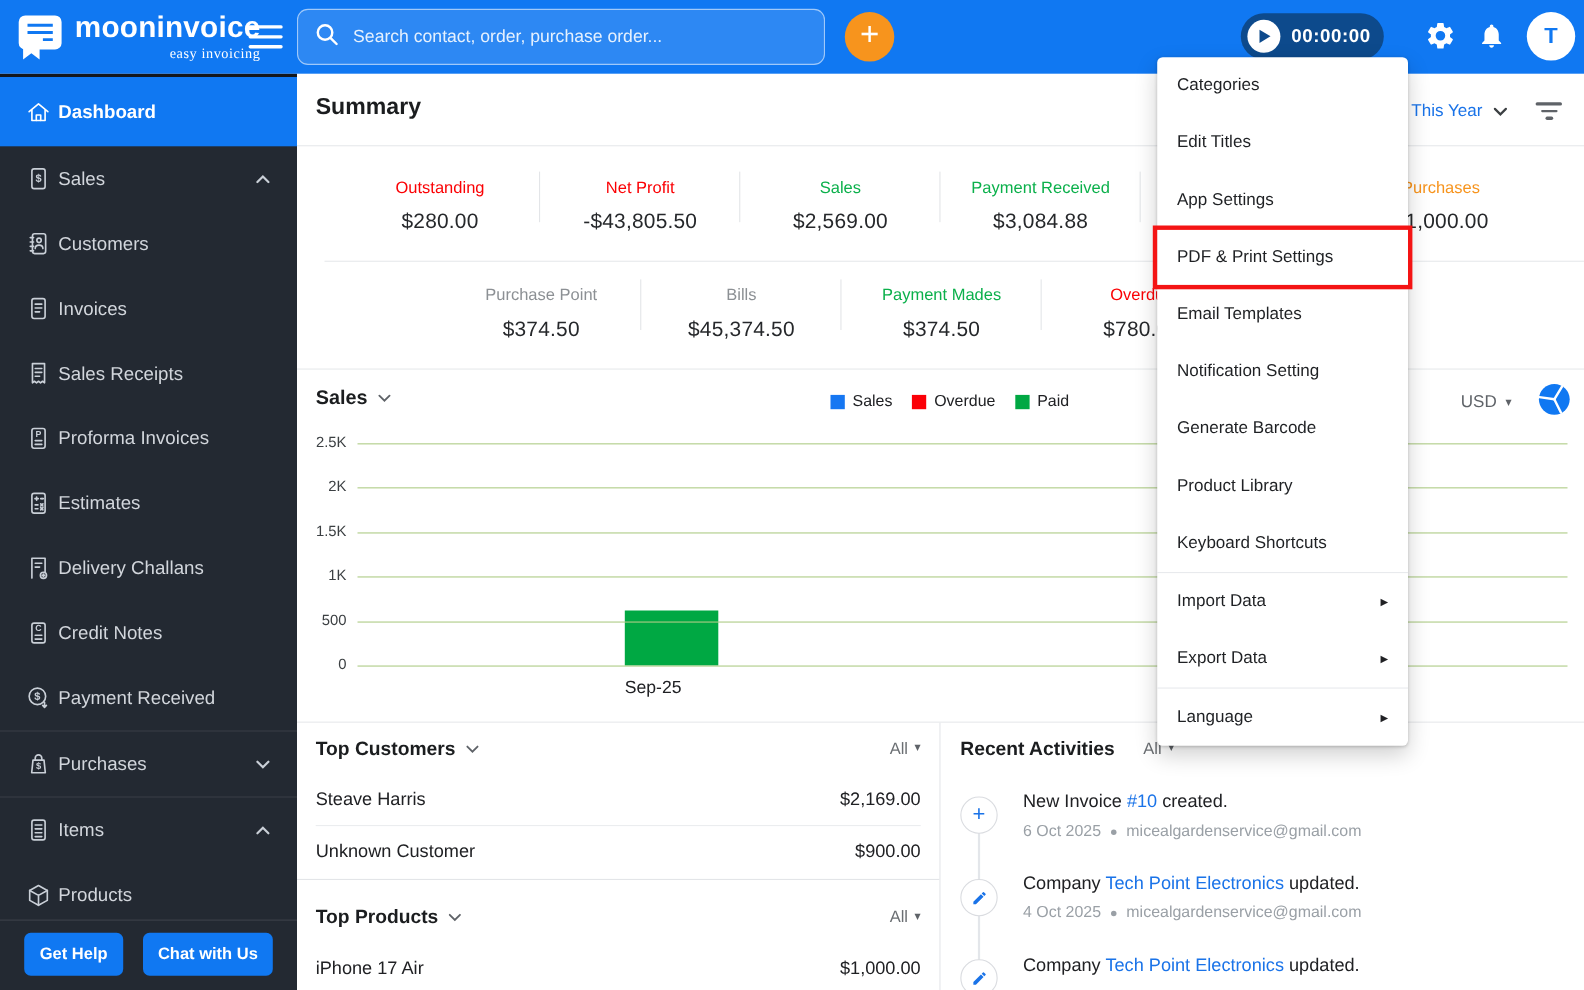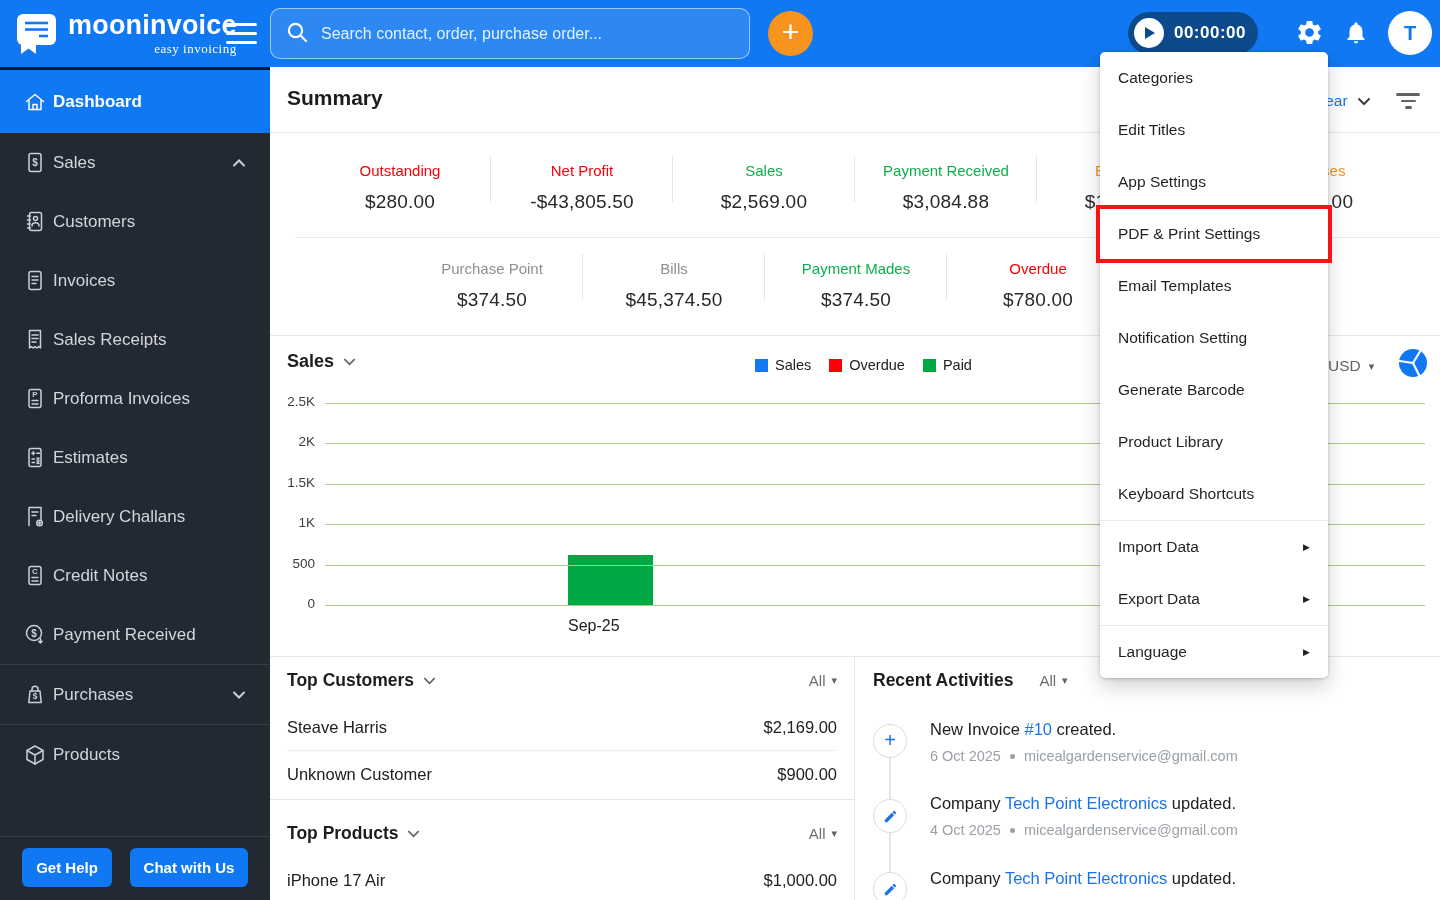--- a/index.html
+++ b/index.html
@@ -89,21 +89,21 @@
   .ra-head { display:flex; align-items:center; gap:26px; height:47px; }
   .act-line { position:absolute; left:34px; top:84px; width:2px; height:148px; background:#E3E6EA; }
   .act-circle { position:absolute; left:18px; width:34px; height:34px; border-radius:50%; background:#fff; border:1px solid #DADCE0; display:flex; align-items:center; justify-content:center; }
   .plus-g { color:#1A73E8; font-size:20px; line-height:1; margin-top:-2px; }
   .act { position:absolute; left:75px; }
   .act .line1 { font-size:16.5px; color:#202124; }
   .act .link { color:#1A73E8; cursor:pointer; }
   .act .meta { margin-top:9px; font-size:14.5px; color:#9AA0A6; display:flex; align-items:center; gap:9px; }
   .dot { width:5px; height:5px; border-radius:50%; background:#9AA0A6; }
   
-  .menu { position:absolute; left:1100px; top:52px; width:228px; background:#fff; border-radius:5px; box-shadow:0 1px 3px rgba(0,0,0,.2), 0 8px 20px rgba(0,0,0,.19); z-index:60; }
+  .menu { position:absolute; left:1052px; top:52px; width:228px; background:#fff; border-radius:5px; box-shadow:0 1px 3px rgba(0,0,0,.2), 0 8px 20px rgba(0,0,0,.19); z-index:60; }
   .menu-item { height:52px; display:flex; align-items:center; justify-content:space-between; padding:0 18px; font-size:15.5px; color:#1F2124; cursor:pointer; }
   .menu-div { border-top:1px solid #E8EAED; }
   .submenu-arrow { font-size:9px; color:#202124; }
   .red-box { position:absolute; left:-4px; right:-4px; top:153px; height:58px; border:4px solid #F41414; pointer-events:none; z-index:2; }
 </style>
 </head>
 <body>
 
 <div class="topbar">
   <div class="logo">
@@ -249,20 +249,30 @@
         <path d="M8 9h10l1.2 11.5H6.8L8 9z"></path>
         <path d="M10 9V7.3a3 3 0 0 1 6 0V9"></path>
         <text x="13" y="17" font-size="8.5" text-anchor="middle">$</text>
       </svg>
     <span>Purchases</span>
     <svg class="chev" width="14" height="8" viewBox="0 0 14 8" fill="none" stroke="#C9CFD7" stroke-width="2" stroke-linecap="round">
         <polyline points="2,1.5 7,6.5 12,1.5"></polyline>
       </svg>
   </div>
   <div class="side-div"></div>
+  <div class="side-item">
+    <svg class="sico" viewBox="0 0 26 26">
+        <rect x="7" y="3.5" width="12" height="18" rx="2"></rect>
+        <path d="M10 8h6M10 11.5h6M10 15h6M10 18.5h6"></path>
+      </svg>
+    <span>Items</span>
+    <svg class="chev" width="14" height="8" viewBox="0 0 14 8" fill="none" stroke="#C9CFD7" stroke-width="2" stroke-linecap="round">
+        <polyline points="2,6.5 7,1.5 12,6.5"></polyline>
+      </svg>
+  </div>
   <div class="side-item">
     <svg class="sico" viewBox="0 0 26 26">
         <path d="M13 4l8 4.5v9L13 22l-8-4.5v-9L13 4z"></path>
         <path d="M5 8.5l8 4.5 8-4.5M13 13v9"></path>
       </svg>
     <span>Products</span>
   </div>
   <div class="side-div" style="position:absolute;bottom:63px;width:270px;"></div>
   <div class="side-footer">
     <button class="sbtn b1">Get Help</button>

